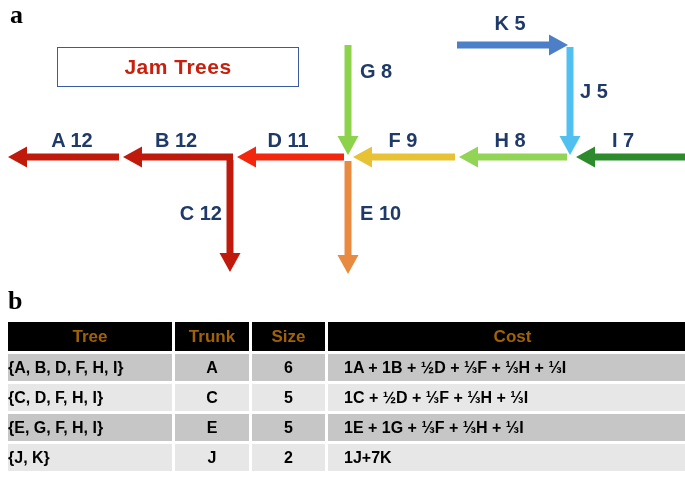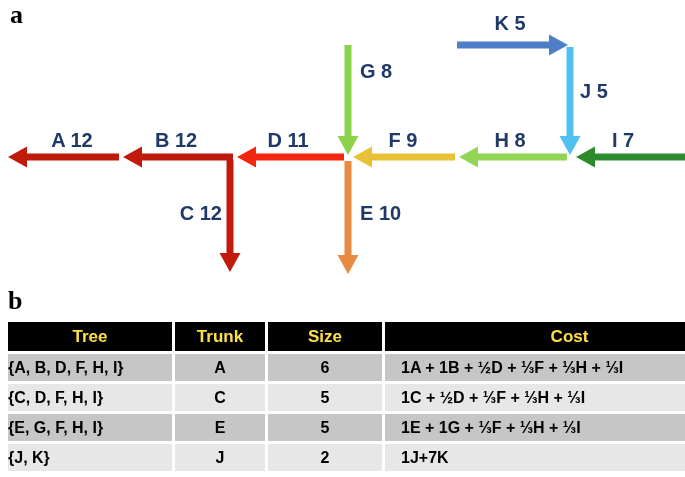--- a/index.html
+++ b/index.html
@@ -10,26 +10,26 @@
   #panel-a-label{left:10px;top:2px;}
   #panel-b-label{left:8px;top:288px;}
   .diagram{position:absolute;left:0;top:0;width:685px;height:300px;}
   .diagram svg{position:absolute;left:0;top:0;}
   .title-box{position:absolute;left:57px;top:47px;width:240px;height:38px;
         border:1px solid #3a5ba0;background:#fff;display:flex;align-items:center;justify-content:center;}
   .title-box span{color:#c9200e;font-weight:bold;font-size:21px;letter-spacing:.5px;}
   .arrow-label{font-weight:bold;font-size:20px;}
   table.jam{position:absolute;left:5px;top:319px;width:671px;table-layout:fixed;
         border-collapse:separate;border-spacing:3px;}
-  table.jam th{background:#000;color:#fde047;font-weight:bold;font-size:17px;height:29px;
+  table.jam th{background:#000;color:#a16207;font-weight:bold;font-size:17px;height:29px;
         vertical-align:middle;padding:0;margin-top:32px;}
   table.jam td{font-weight:bold;font-size:16px;color:#000;height:27px;vertical-align:middle;padding:0;}
   table.jam th:nth-child(1),table.jam td:nth-child(1){width:164px;}
-  table.jam th:nth-child(2),table.jam td:nth-child(2){width:90px;}
-  table.jam th:nth-child(3),table.jam td:nth-child(3){width:114px;}
+  table.jam th:nth-child(2),table.jam td:nth-child(2){width:74px;}
+  table.jam th:nth-child(3),table.jam td:nth-child(3){width:73px;}
   table.jam th:nth-child(4),table.jam td:nth-child(4){width:369px;}
   table.jam td.col-tree{text-align:left;}
   table.jam td.col-trunk,table.jam td.col-size{text-align:center;}
   table.jam td.col-cost{text-align:left;padding-left:16px;}
   tr.row-dark td{background:#c6c6c6;}
   tr.row-light td{background:#e7e7e7;}
 </style>
 </head>
 <body>
 
@@ -65,20 +65,23 @@
         <line x1="685" y1="157" x2="593" y2="157" stroke="#2e8b2d" stroke-width="7"></line>
         <polygon points="576,157 595,146.5 595,167.5" fill="#2e8b2d"></polygon>
         <text x="623" y="147" text-anchor="middle" fill="#1f3a68" class="arrow-label">I 7</text>
         <line x1="570" y1="47" x2="570" y2="138" stroke="#4fc0f0" stroke-width="7"></line>
         <polygon points="570,155 559.5,136 580.5,136" fill="#4fc0f0"></polygon>
         <text x="580" y="98" text-anchor="start" fill="#1f3a68" class="arrow-label">J 5</text>
         <line x1="457" y1="45" x2="551" y2="45" stroke="#4d7ec8" stroke-width="7"></line>
         <polygon points="568,45 549,55.5 549,34.5" fill="#4d7ec8"></polygon>
         <text x="510" y="30" text-anchor="middle" fill="#1f3a68" class="arrow-label">K 5</text>
       </svg>
+    <div class="title-box">
+      <span>Jam Trees</span>
+    </div>
   </div>
 
   <div class="panel-label" id="panel-b-label">b</div>
 
   <table class="jam">
     <thead>
         <tr id="table-head-row">
           <th>Tree</th>
           <th>Trunk</th>
           <th>Size</th>

